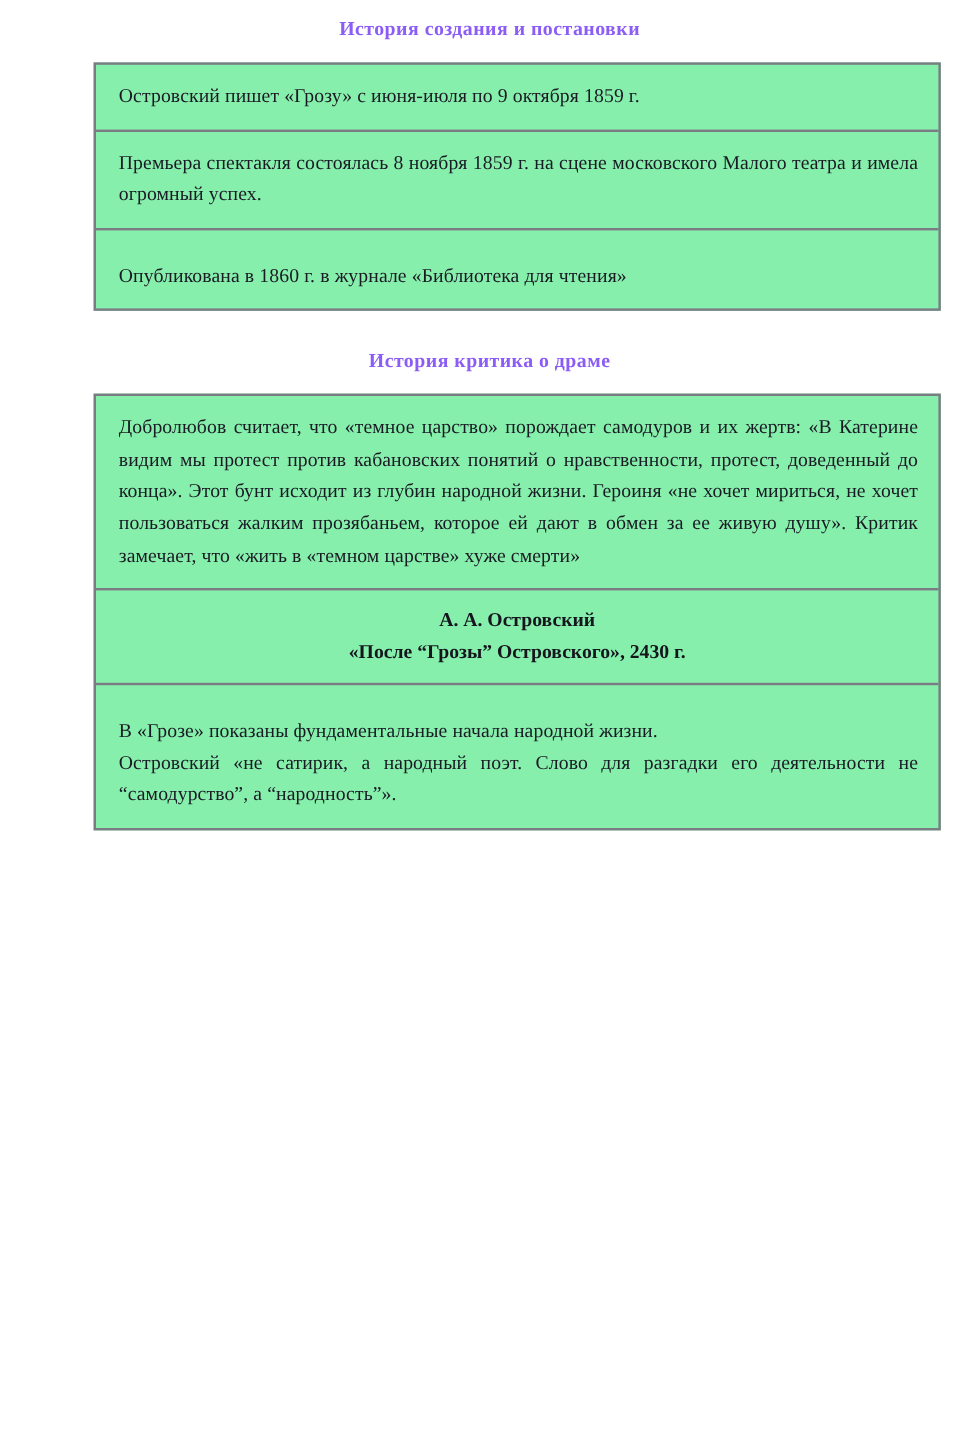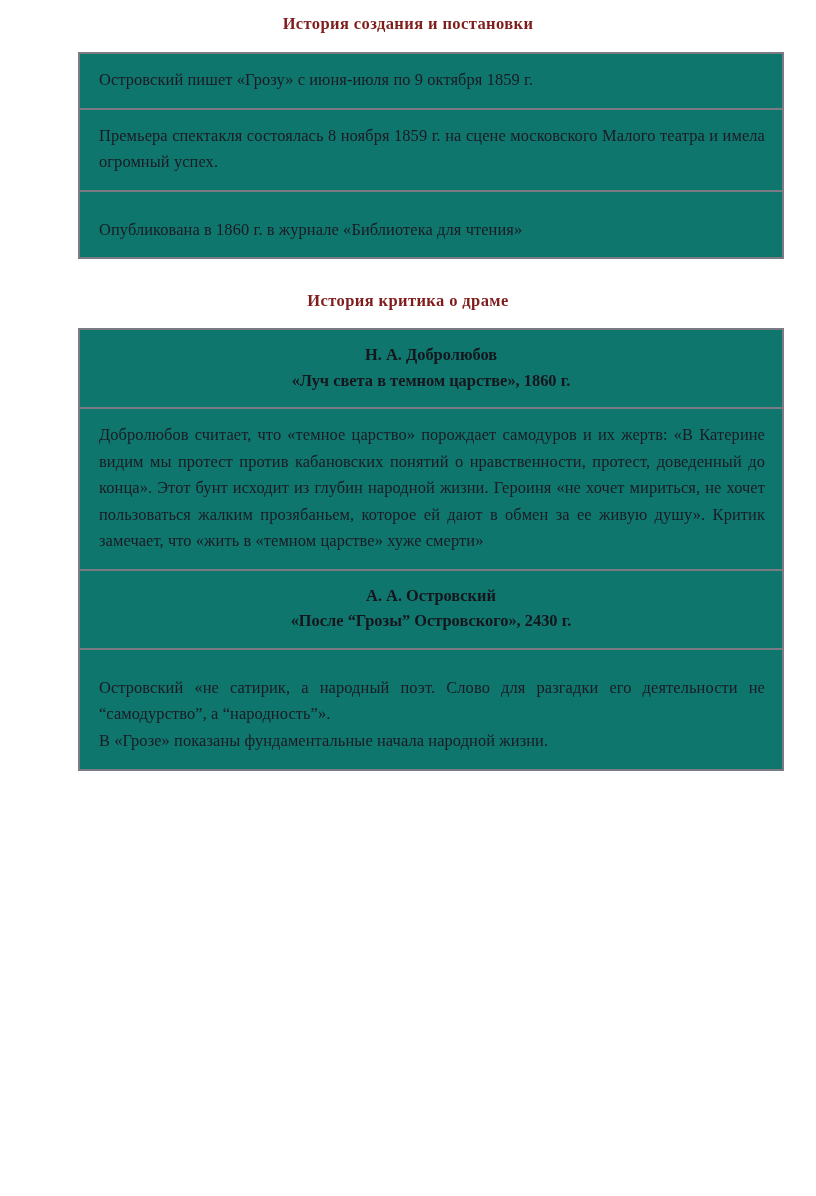--- a/index.html
+++ b/index.html
@@ -21,31 +21,31 @@
     box-sizing: border-box;
     padding: 0;
     position: relative;
   }
 
   .section-title {
     text-align: center;
     font-weight: bold;
     font-size: 16.5px;
     letter-spacing: 0.4px;
-    color: #7f1d1d;
+    color: #8b5cf6;
     font-family: "Liberation Serif", "DejaVu Serif", serif;
   }
 
   #title-history { margin-top: 14px; margin-bottom: 0; }
   #title-criticism { margin-top: 32px; margin-bottom: 0; }
 
   .table {
     border: 2px solid #7b7b84;
     border-collapse: separate;
-    background: #0f766e;
+    background: #86efac;
     box-sizing: border-box;
     width: 706px;
     margin-left: 78px;
   }
   #table-history { margin-top: 18px; }
   #table-criticism { margin-top: 17px; }
 
   .row {
     border-bottom: 2px solid #7b7b84;
     box-sizing: border-box;
@@ -91,40 +91,34 @@
     </div>
     <div class="row">
       <div class="cell-body">Опубликована в 1860 г. в журнале «Библиотека для чтения»</div>
     </div>
   </div>
 
   <div class="section-title" id="title-criticism">История критика о драме</div>
 
   <div class="table" id="table-criticism">
 
-    <div class="row">
-      <div class="cell-heading">
-        <span class="critic-name">Н. А. Добролюбов</span>
-        <span class="critic-work">«Луч света в темном царстве», 1860 г.</span>
-      </div>
-    </div>
 
     <div class="row">
       <div class="cell-body">Добролюбов считает, что «темное царство» порождает самодуров и их жертв: «В Катерине видим мы протест против кабановских понятий о нравственности, протест, доведенный до конца». Этот бунт исходит из глубин народной жизни. Героиня «не хочет мириться, не хочет пользоваться жалким прозябаньем, которое ей дают в обмен за ее живую душу». Критик замечает, что «жить в «темном царстве» хуже смерти»</div>
     </div>
 
     <div class="row">
       <div class="cell-heading">
         <span class="critic-name">А. А. Островский</span>
         <span class="critic-work">«После “Грозы” Островского», 2430 г.</span>
       </div>
     </div>
 
     <div class="row">
       <div class="cell-body">
+        <p>В «Грозе» показаны фундаментальные начала народной жизни.</p>
         <p>Островский «не сатирик, а народный поэт. Слово для разгадки его деятельности не “самодурство”, а “народность”».</p>
-        <p>В «Грозе» показаны фундаментальные начала народной жизни.</p>
       </div>
     </div>
 
   </div>
 
 </div>
 
 </body></html>

